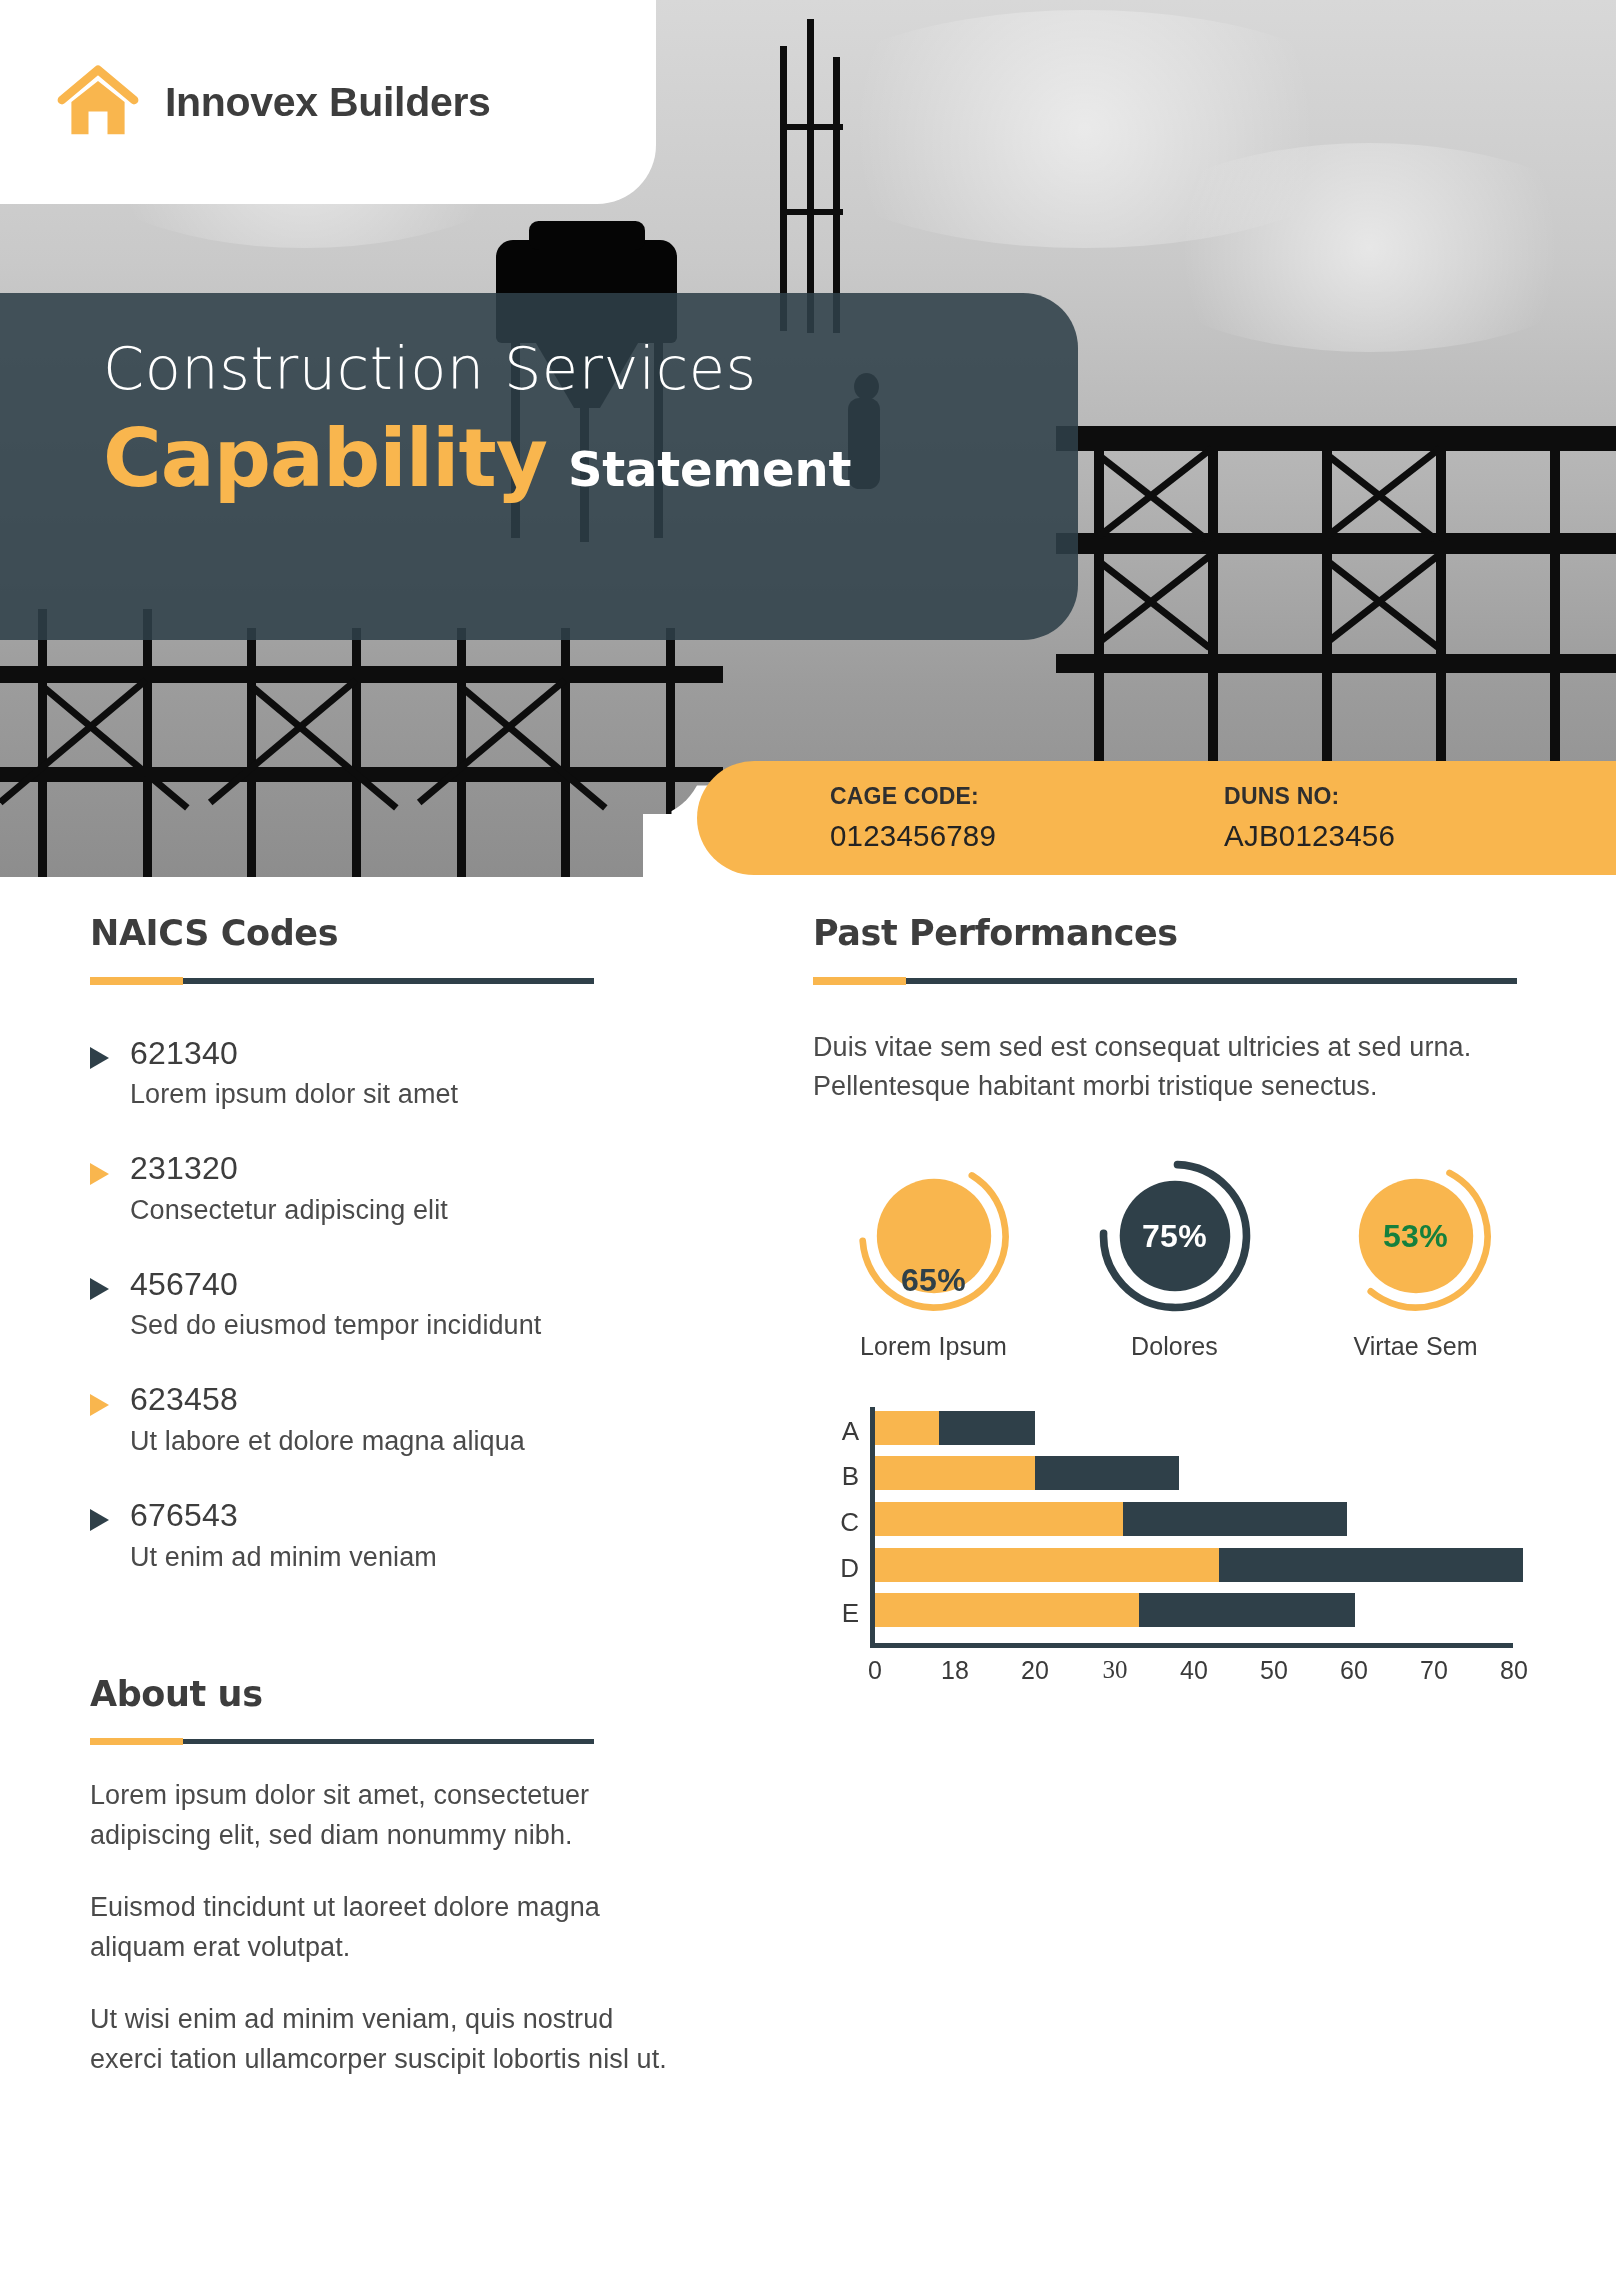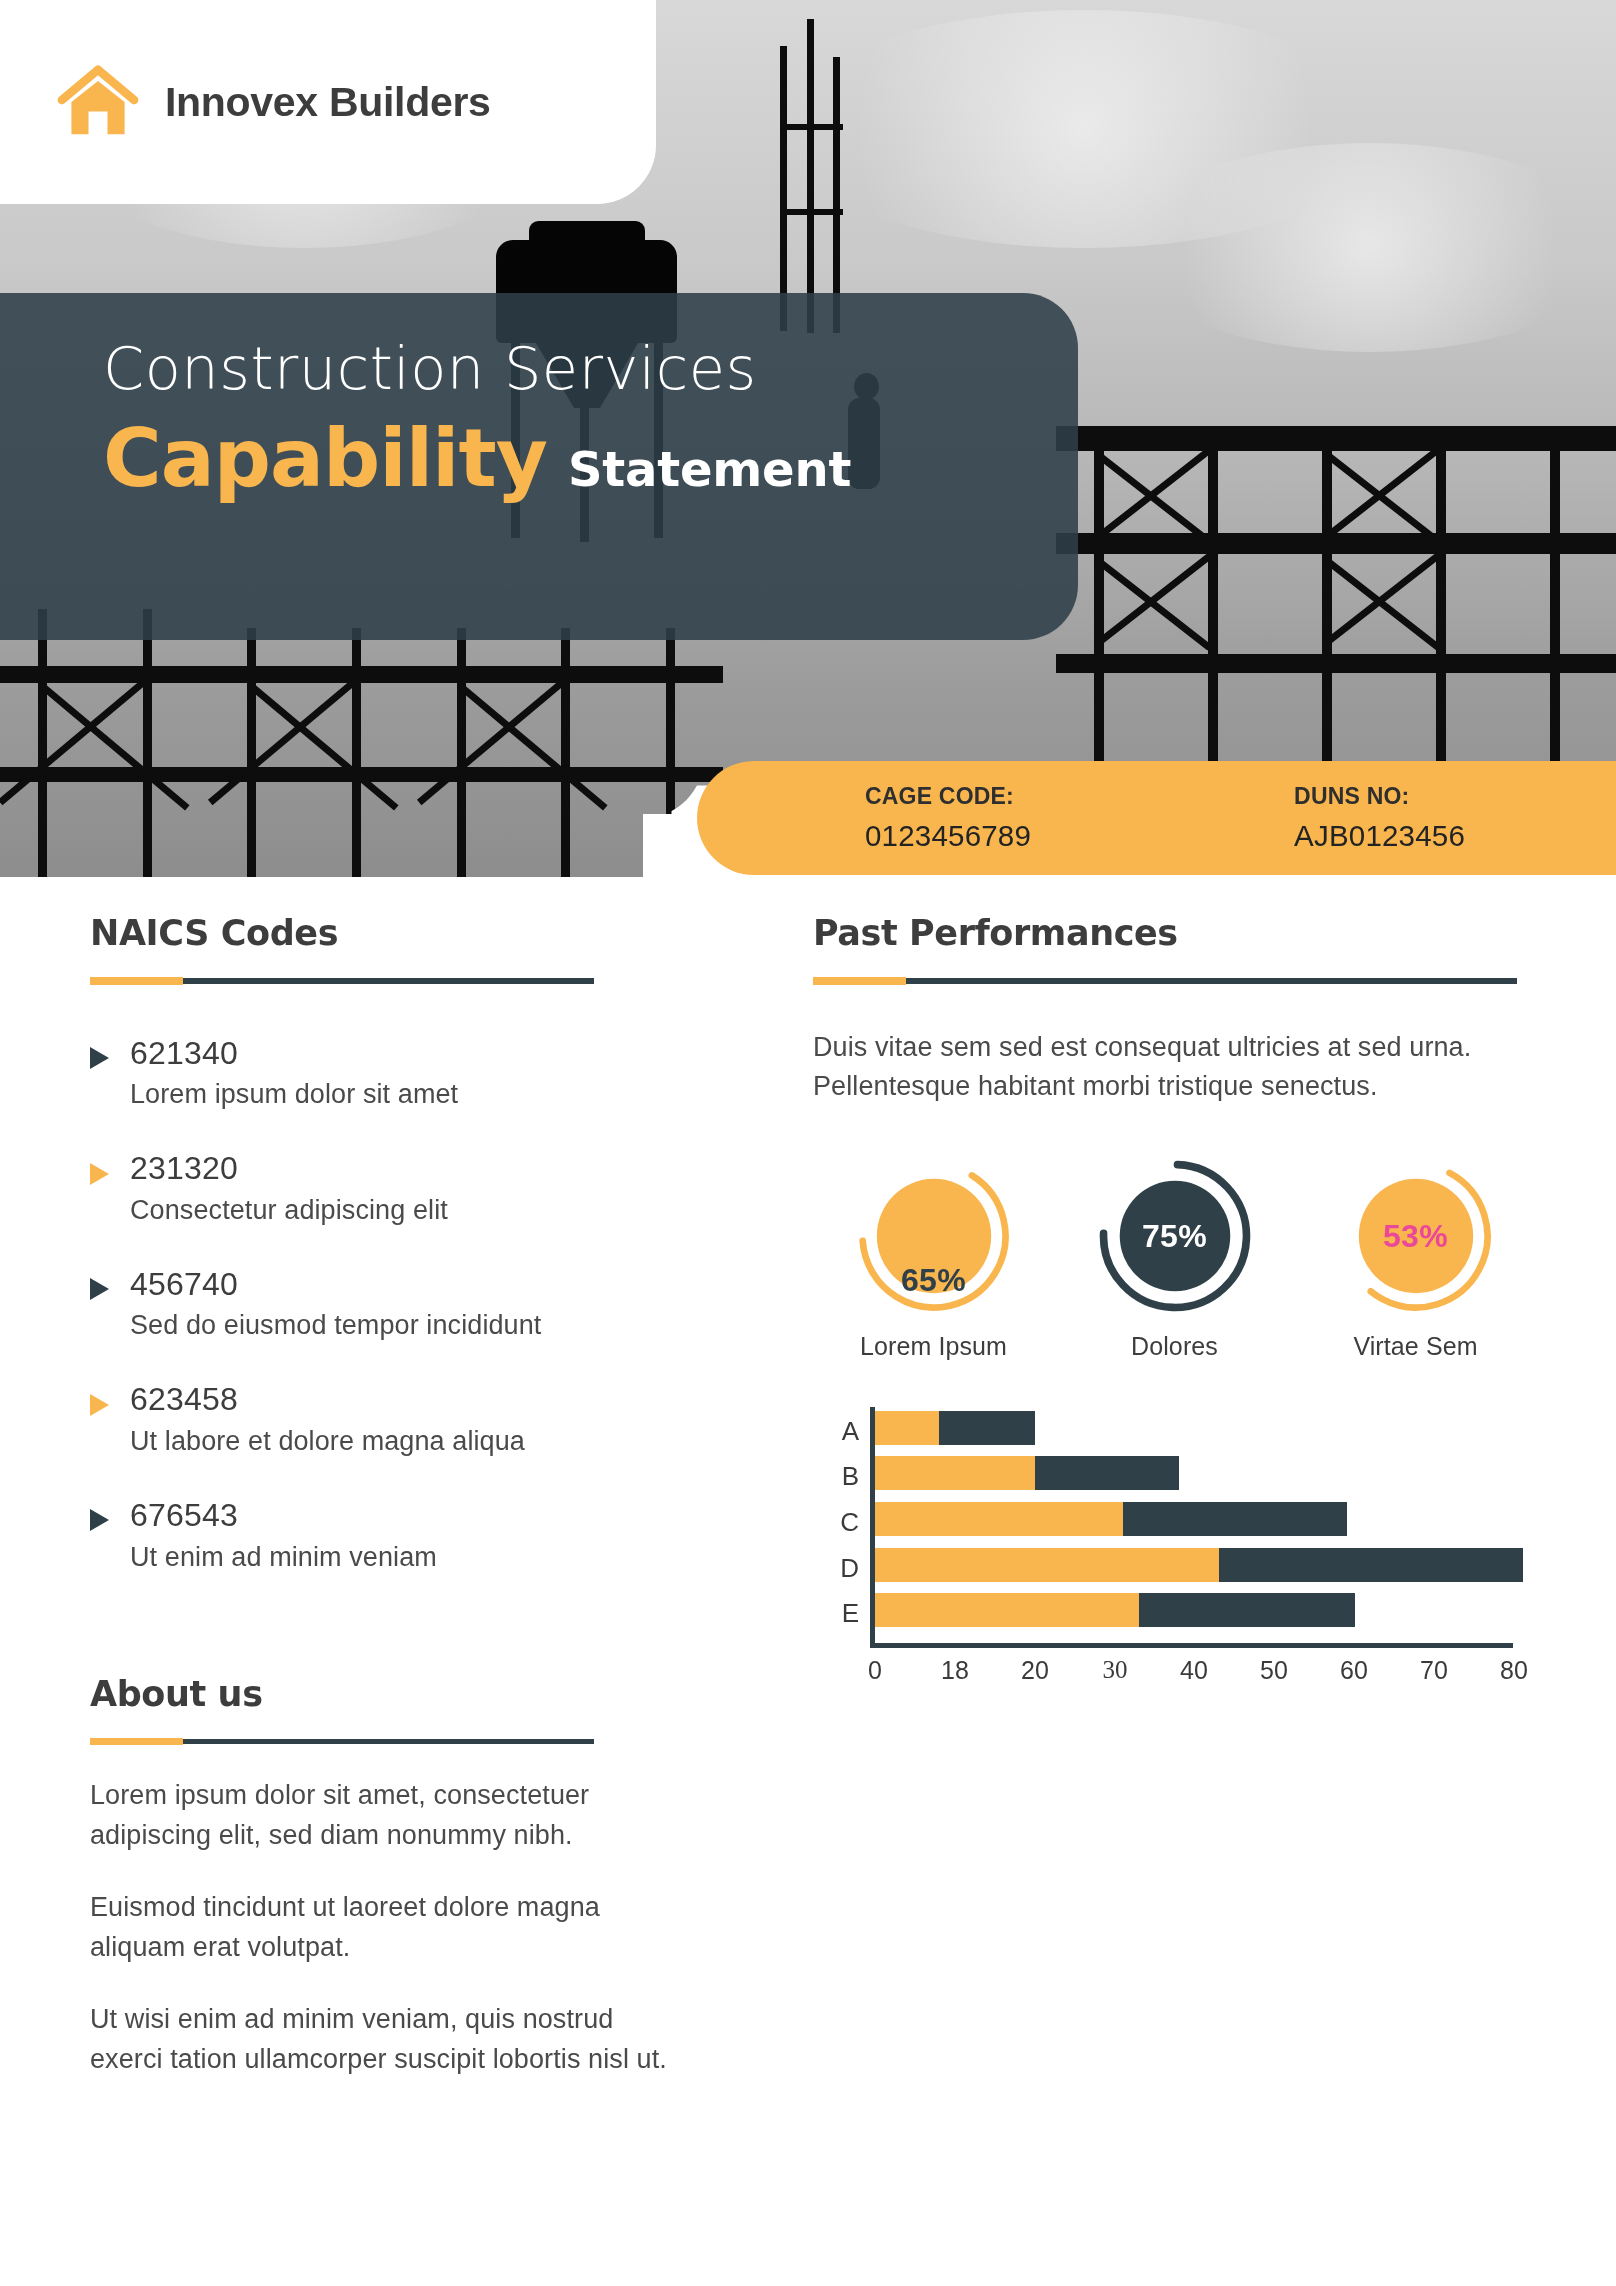--- a/index.html
+++ b/index.html
@@ -54,21 +54,21 @@
     font-size:48px;font-weight:bold;color:#fff;margin-left:21px;letter-spacing:-0.2px;
     font-family:"DejaVu Sans","Liberation Sans",sans-serif;
   }
 
   
   .code-bar{
     position:absolute;left:697px;top:761px;width:920px;height:114px;
     background:#f9b64e;border-top-left-radius:57px;border-bottom-left-radius:57px;
     z-index:7;display:flex;align-items:center;box-sizing:border-box;padding-left:133px;
   }
-  .code-block{margin-right:228px;margin-left:35px;}
+  .code-block{margin-right:228px;}
   .code-label{font-size:23px;color:#2f2f2f;font-weight:bold;letter-spacing:0.2px;margin-bottom:9.5px;}
   .code-value{font-size:29.5px;color:#232323;letter-spacing:0.2px;}
 
   
   .content{position:absolute;left:0;top:913px;width:1617px;}
   .col-left{position:absolute;left:90px;top:0;width:590px;}
   .col-right{position:absolute;left:813px;top:0;width:723px;}
 
   .sec-title{
     font-size:35px;font-weight:bold;color:#3d3d3d;letter-spacing:-0.4px;
@@ -299,21 +299,21 @@
             <div class="gauge-val" style="color:#ffffff;">75%</div>
           </div>
           <div class="gauge-label">Dolores</div>
         </div>
         <div class="gauge">
           <div class="gauge-wrap">
             <svg width="162" height="162" viewBox="0 0 170 170" aria-hidden="true">
               <circle cx="85" cy="85" r="60" fill="#f9b64e"></circle>
               <circle cx="85" cy="85" r="75" fill="none" stroke="#f9b64e" stroke-width="7" stroke-linecap="round" stroke-dasharray="250 221" transform="rotate(-62 85 85)"></circle>
             </svg>
-            <div class="gauge-val" style="color:#ec4899;">53%</div>
+            <div class="gauge-val" style="color:#15803d;">53%</div>
           </div>
           <div class="gauge-label">Virtae Sem</div>
         </div>
       </div>
 
       <div class="chart">
         <div class="axis-y"></div>
         <div class="axis-x"></div>
 
         <div class="cat-label" style="top:8.6px;">A</div>

